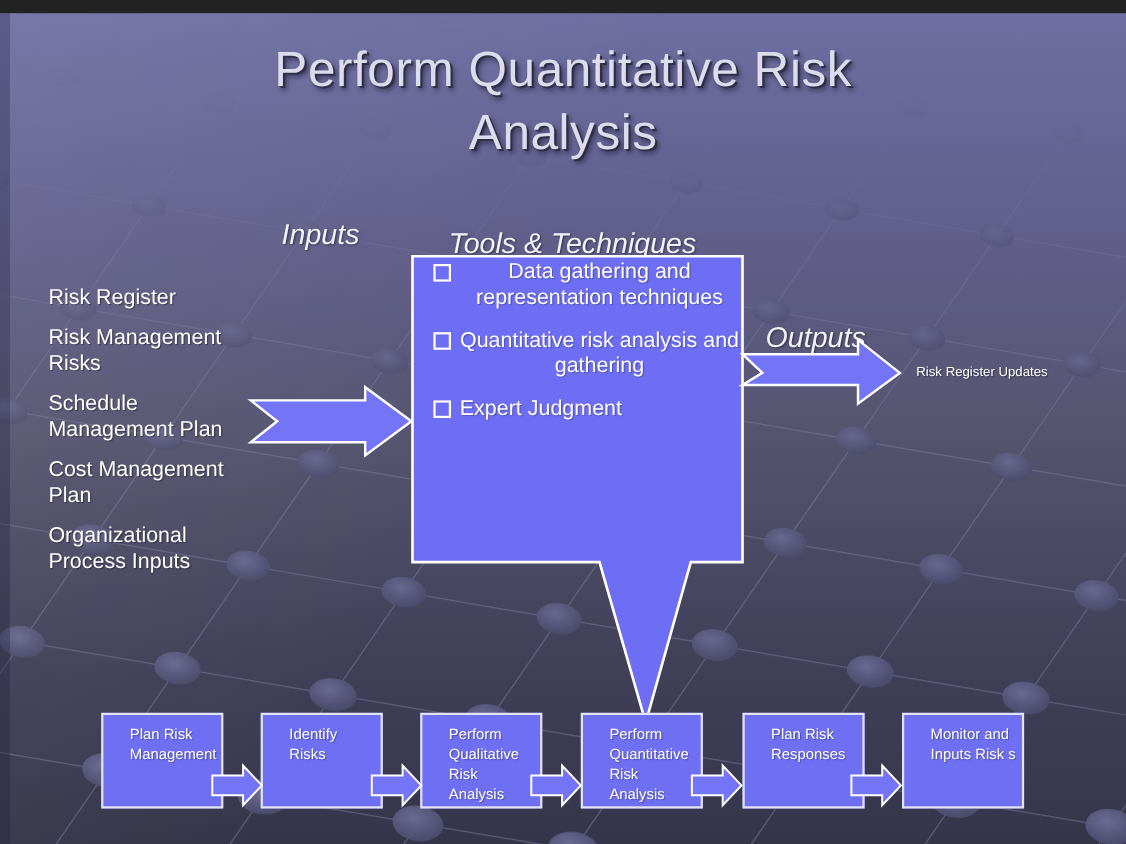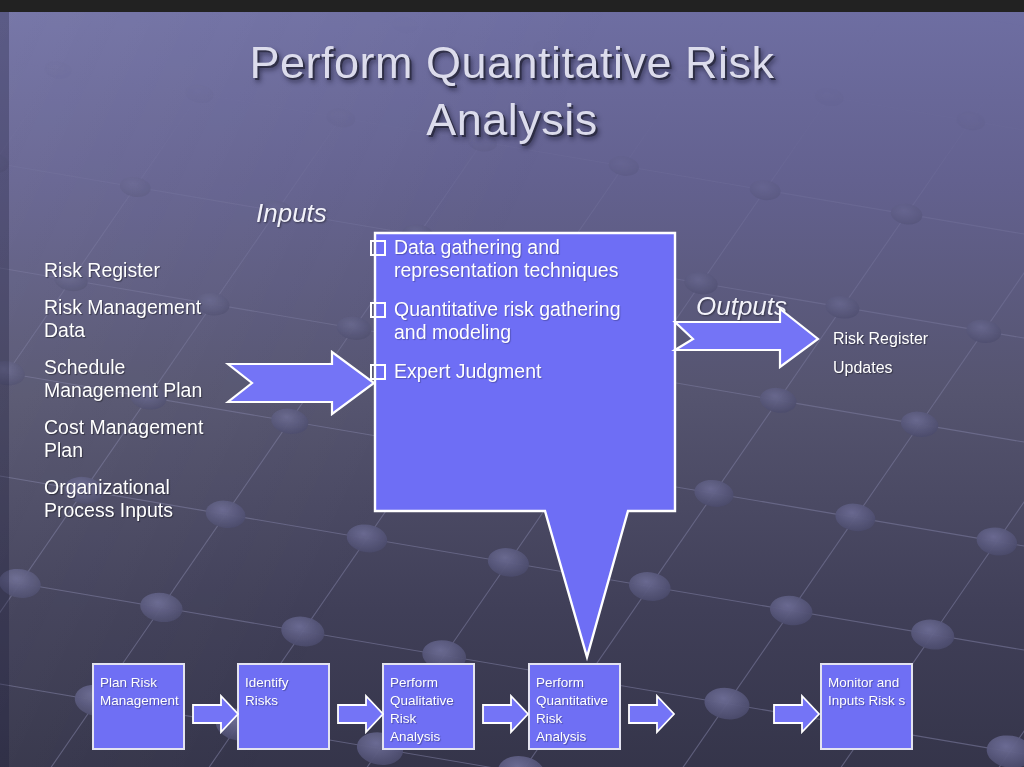--- a/index.html
+++ b/index.html
@@ -40,39 +40,40 @@
     color:#ffffff;font-size:19.5px;line-height:23px;
     text-shadow:1px 1px 1px rgba(0,0,0,0.4);
   }
   .inputs-list .li{margin-bottom:14px;}
 
   .arrow-svg{position:absolute;z-index:3;overflow:visible;}
 
   .bubble-svg{position:absolute;left:370px;top:215px;z-index:3;}
 
   .checklist{
-    position:absolute;left:370px;top:224px;width:278px;z-index:4;
+    position:absolute;left:394px;top:224px;width:278px;z-index:4;
     color:#ffffff;font-size:19.5px;line-height:23px;
     text-shadow:1px 1px 1px rgba(0,0,0,0.25);
+    text-align:center;
   }
   .checklist .item{display:flex;margin-bottom:16px;}
   .checkbox{
     flex:0 0 auto;width:12px;height:12px;margin:4px 8px 0 0;
     border:2px solid #ffffff;background:transparent;
   }
 
   .output-text{
     position:absolute;left:833px;top:312px;width:150px;z-index:3;
-    color:#ffffff;font-size:16px;line-height:29px;
+    color:#ffffff;font-size:12px;line-height:29px;
     text-shadow:1px 1px 1px rgba(0,0,0,0.4);
   }
 
   .step{
-    position:absolute;top:651px;width:78px;height:70px;z-index:3;
-    padding:9px 5px 4px 6px;overflow:hidden;
+    position:absolute;top:636px;width:78px;height:70px;z-index:3;
+    padding:9px 5px 4px 24px;overflow:hidden;
     background:#6f6ff4;border:2px solid #e3e3f0;
     color:#ffffff;font-size:13.5px;line-height:18px;
     text-shadow:1px 1px 1px rgba(0,0,0,0.3);
   }
 </style>
 </head>
 <body>
 
 <div class="slide">
 
@@ -177,63 +178,65 @@
       </g>
     </svg>
   <div class="edge-strip"></div>
 
   <div class="title">
     <div>Perform Quantitative Risk</div>
     <div>Analysis</div>
   </div>
 
   <div class="section-label label-inputs">Inputs</div>
+  <div class="section-label label-tools">Tools &amp; Techniques</div>
   <div class="section-label label-outputs">Outputs</div>
 
   <div class="inputs-list">
     <div class="li">Risk Register</div>
-    <div class="li">Risk Management Data</div>
+    <div class="li">Risk Management Risks</div>
     <div class="li">Schedule Management Plan</div>
     <div class="li">Cost Management Plan</div>
     <div class="li">Organizational Process Inputs</div>
   </div>
 
   <svg class="arrow-svg" style="left:226px;top:335px" width="150" height="72" viewBox="0 0 150 72">
     <polygon points="2,17 106,17 106,5 148,36 106,67 106,55 2,55 26,36" fill="#7474f6" stroke="#ffffff" stroke-width="2.2" stroke-linejoin="miter"></polygon>
   </svg>
 
   <svg class="bubble-svg" width="312" height="436" viewBox="0 0 312 436">
     <polygon points="5,6 305,6 305,284 258,284 217,430 175,284 5,284" fill="#6e6ef5" stroke="#ffffff" stroke-width="2.4" stroke-linejoin="miter"></polygon>
   </svg>
 
   <div class="checklist">
     <div class="item">
       <span class="checkbox"></span>
       <span>Data gathering and representation techniques</span>
     </div>
     <div class="item">
       <span class="checkbox"></span>
-      <span>Quantitative risk gathering and modeling</span>
+      <span>Quantitative risk analysis and gathering</span>
     </div>
     <div class="item">
       <span class="checkbox"></span>
       <span>Expert Judgment</span>
     </div>
   </div>
 
   <svg class="arrow-svg" style="left:673px;top:290px" width="150" height="72" viewBox="0 0 150 72">
     <polygon points="2,20 107,20 107,7 145,37 107,65 107,48 2,48 20,37" fill="#7474f6" stroke="#ffffff" stroke-width="2.2" stroke-linejoin="miter"></polygon>
   </svg>
 
   <div class="output-text">Risk Register Updates</div>
 
   <div class="step" style="left:92px">Plan Risk Management</div>
   <div class="step" style="left:237px">Identify Risks</div>
   <div class="step" style="left:382px">Perform Qualitative Risk Analysis</div>
   <div class="step" style="left:528px">Perform Quantitative Risk Analysis</div>
+  <div class="step" style="left:675px">Plan Risk Responses</div>
   <div class="step" style="left:820px">Monitor and Inputs Risk s</div>
 
   <svg class="arrow-svg" style="left:191px;top:681px" width="49" height="43" viewBox="0 0 49 43">
     <polygon points="2,12 30,12 30,3 47,21 30,39 30,30 2,30" fill="#7474f6" stroke="#ffffff" stroke-width="1.8"></polygon>
   </svg>
   <svg class="arrow-svg" style="left:336px;top:681px" width="49" height="43" viewBox="0 0 49 43">
     <polygon points="2,12 30,12 30,3 47,21 30,39 30,30 2,30" fill="#7474f6" stroke="#ffffff" stroke-width="1.8"></polygon>
   </svg>
   <svg class="arrow-svg" style="left:481px;top:681px" width="49" height="43" viewBox="0 0 49 43">
     <polygon points="2,12 30,12 30,3 47,21 30,39 30,30 2,30" fill="#7474f6" stroke="#ffffff" stroke-width="1.8"></polygon>

